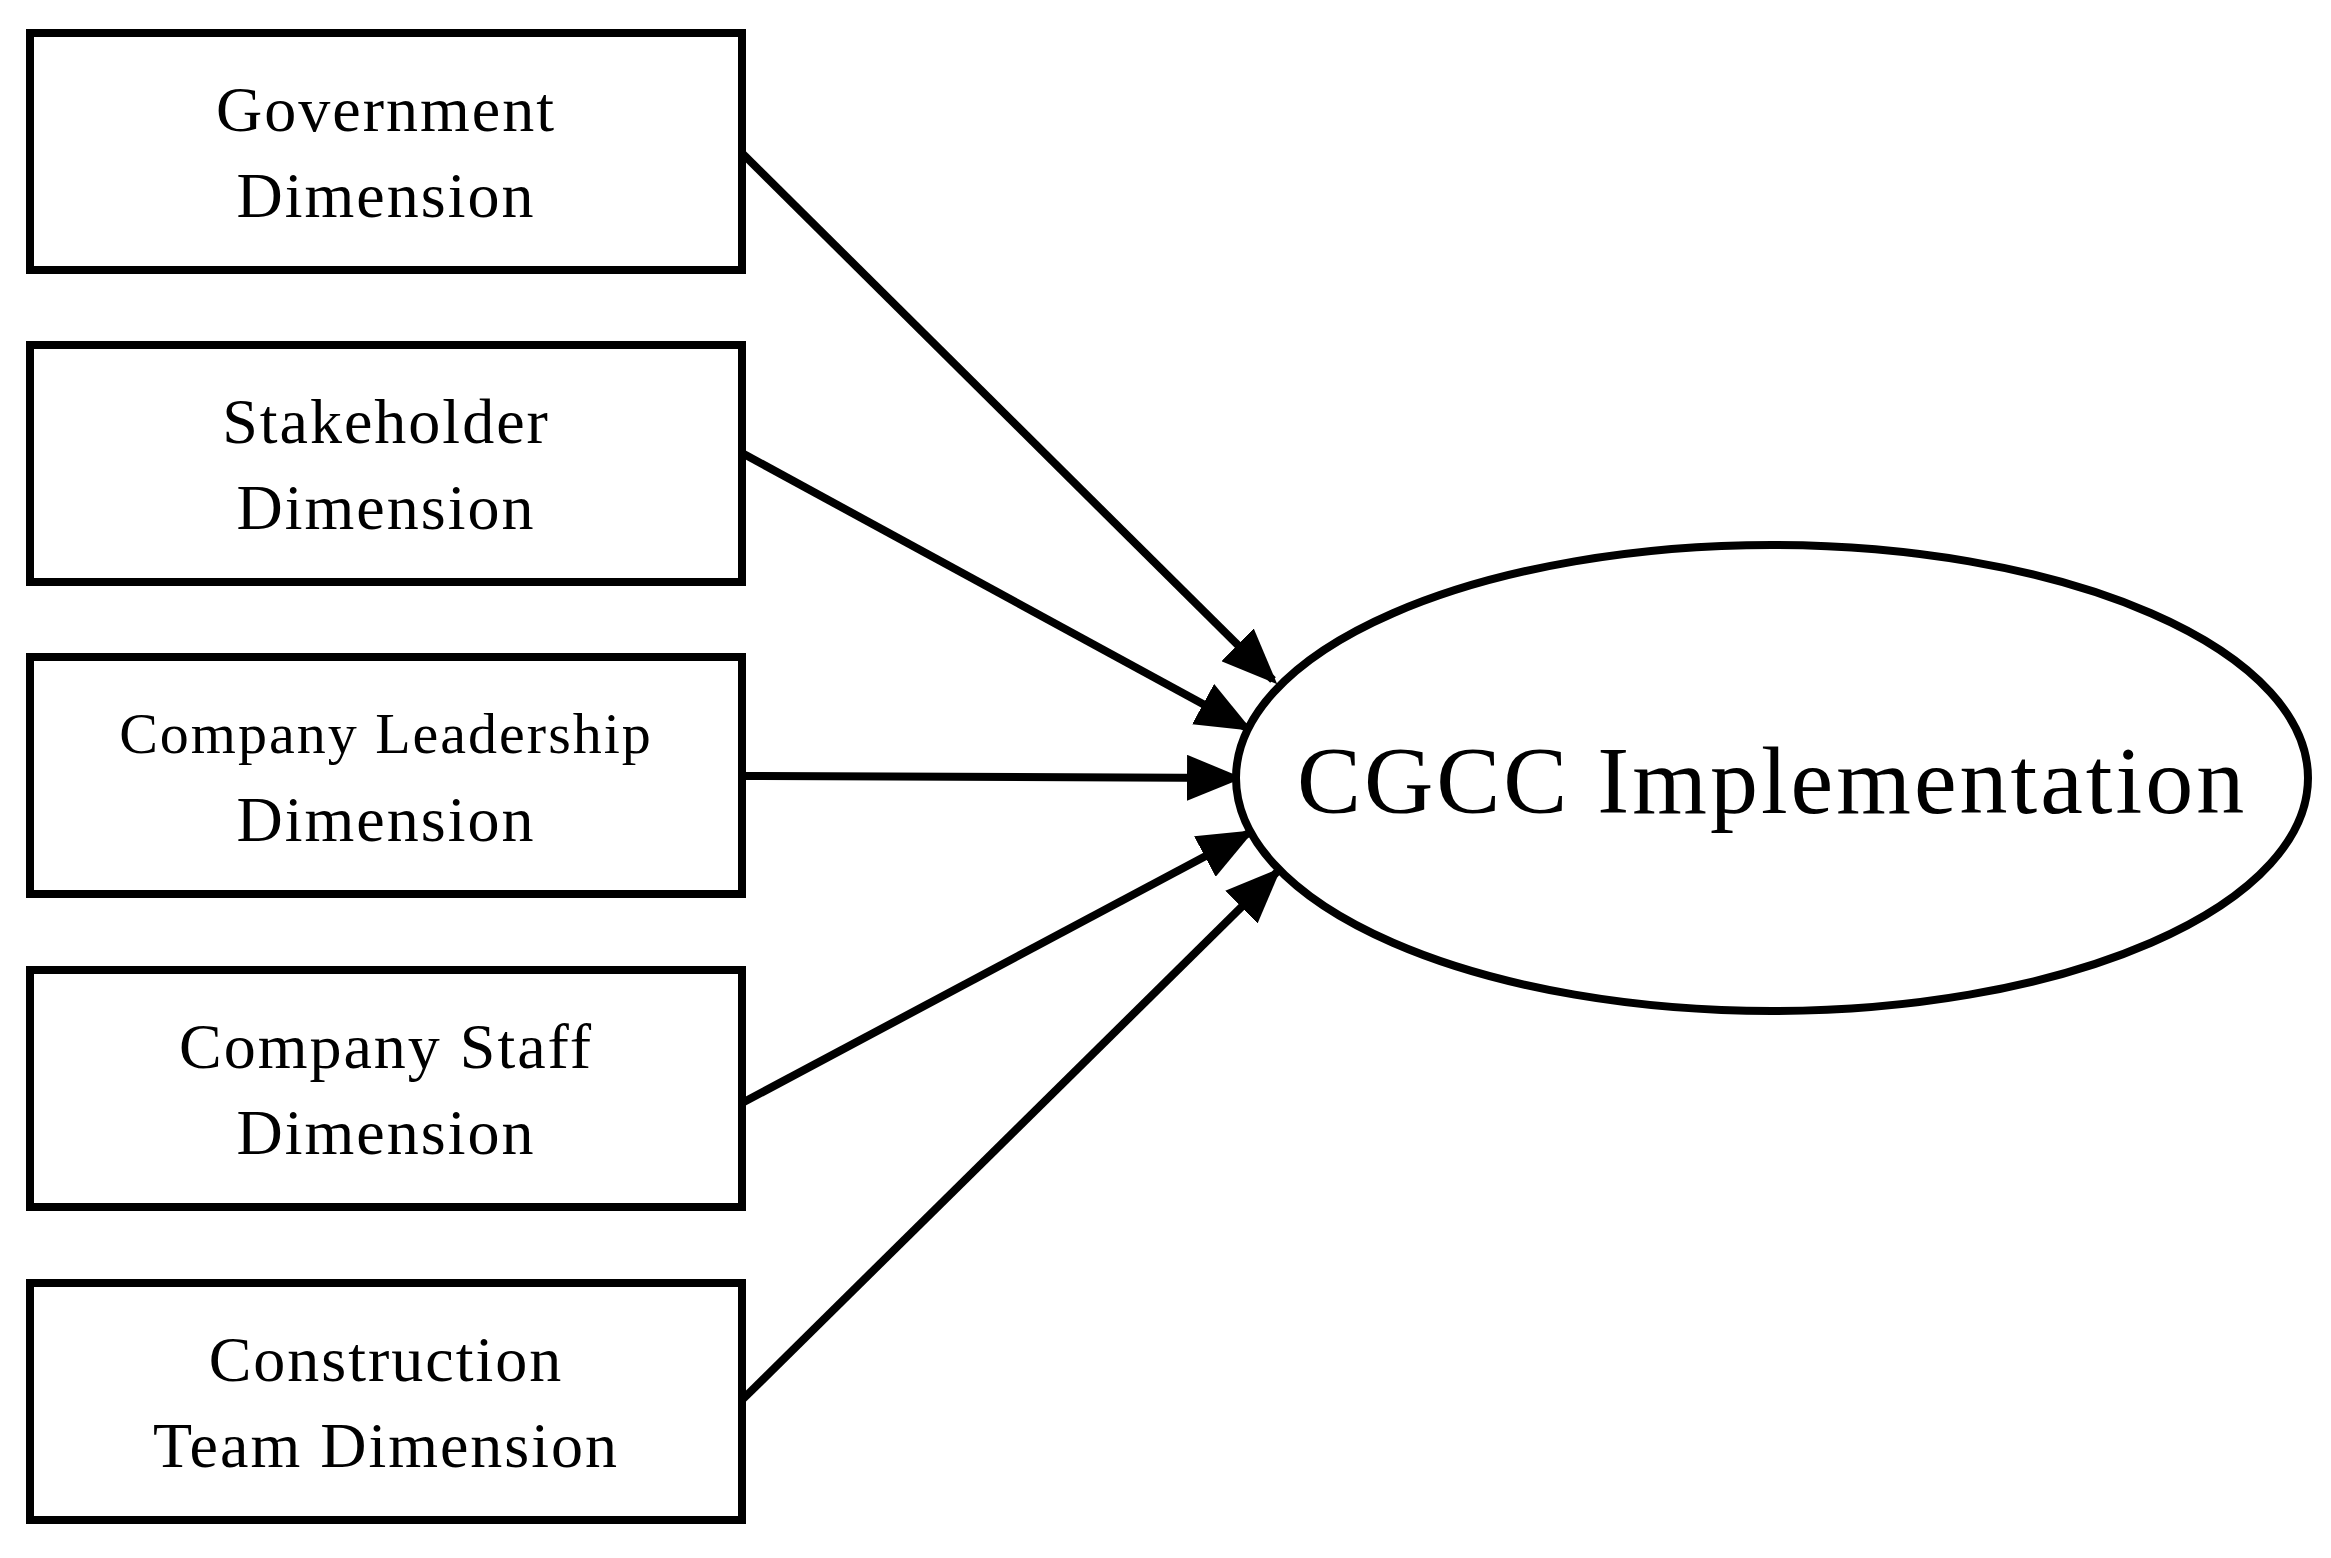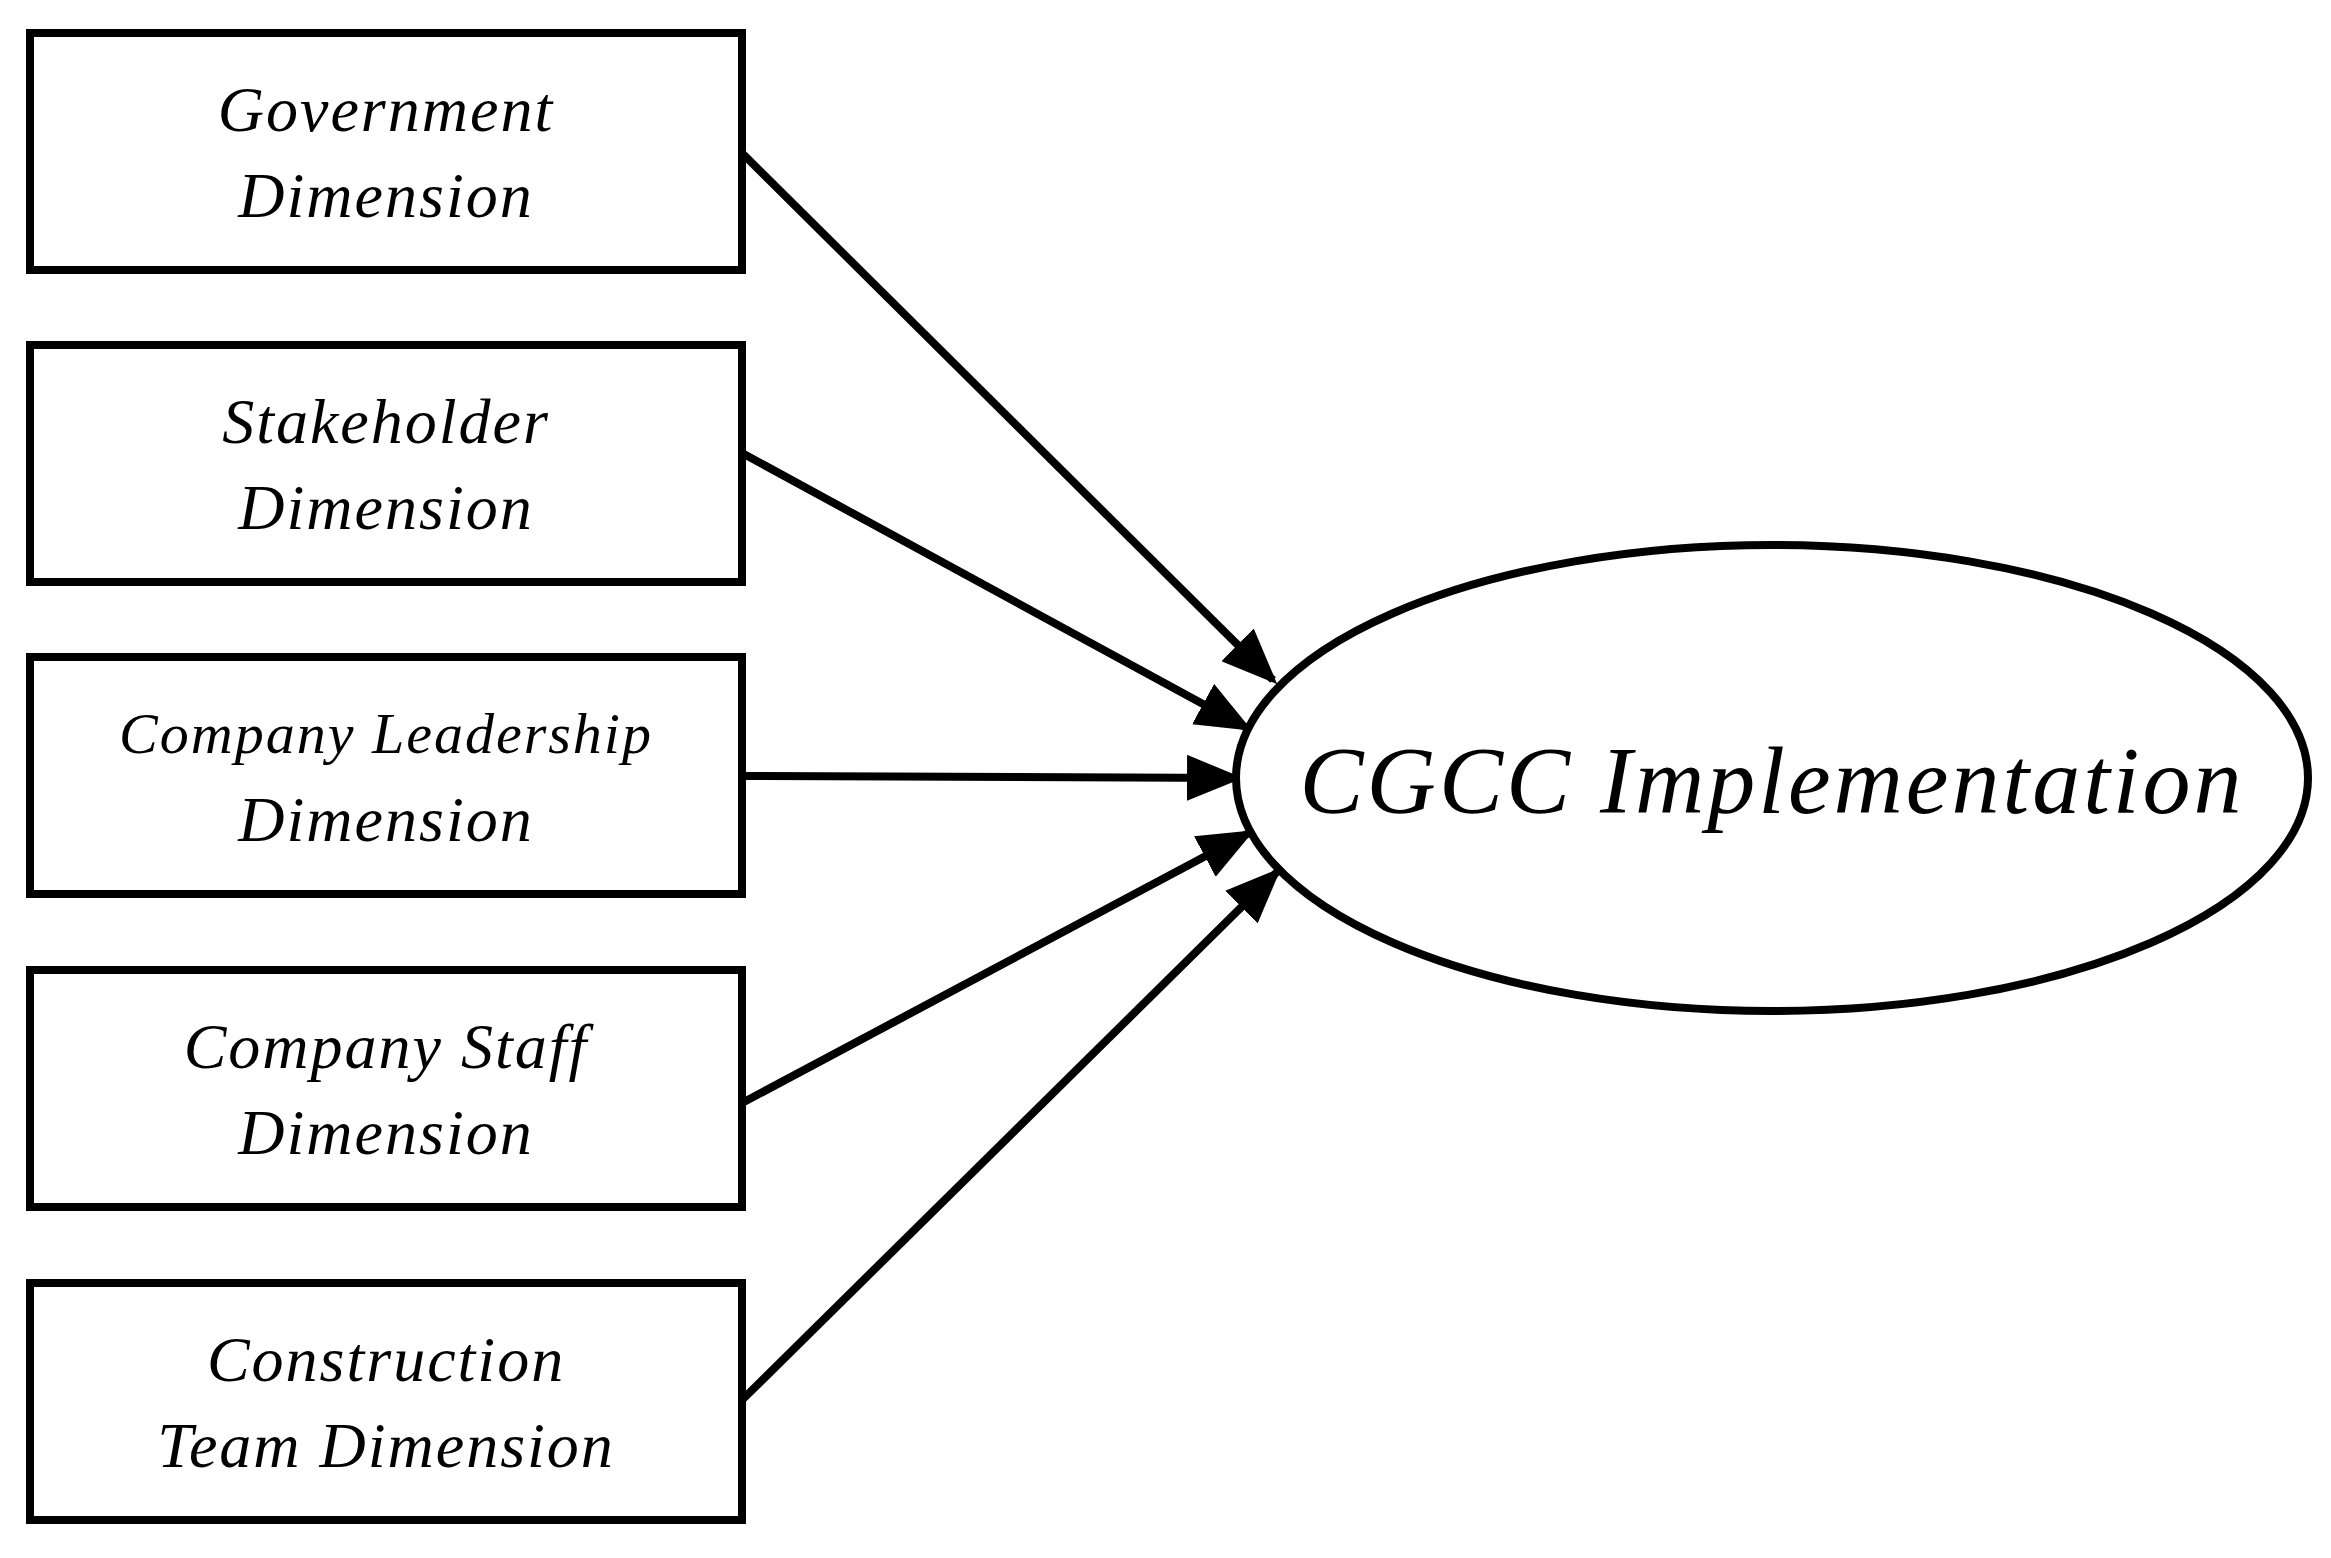--- a/index.html
+++ b/index.html
@@ -6,21 +6,20 @@
     margin: 0;
     padding: 0;
     background: #ffffff;
   }
   .stage {
     position: relative;
     width: 2331px;
     height: 1558px;
     background: #ffffff;
     font-family: "Liberation Serif", "DejaVu Serif", serif;
-    font-style: italic;
   }
   svg { display: block; }
   .node-rect {
     fill: #ffffff;
     stroke: #000000;
     stroke-width: 8;
   }
   .node-ellipse {
     fill: #ffffff;
     stroke: #000000;

